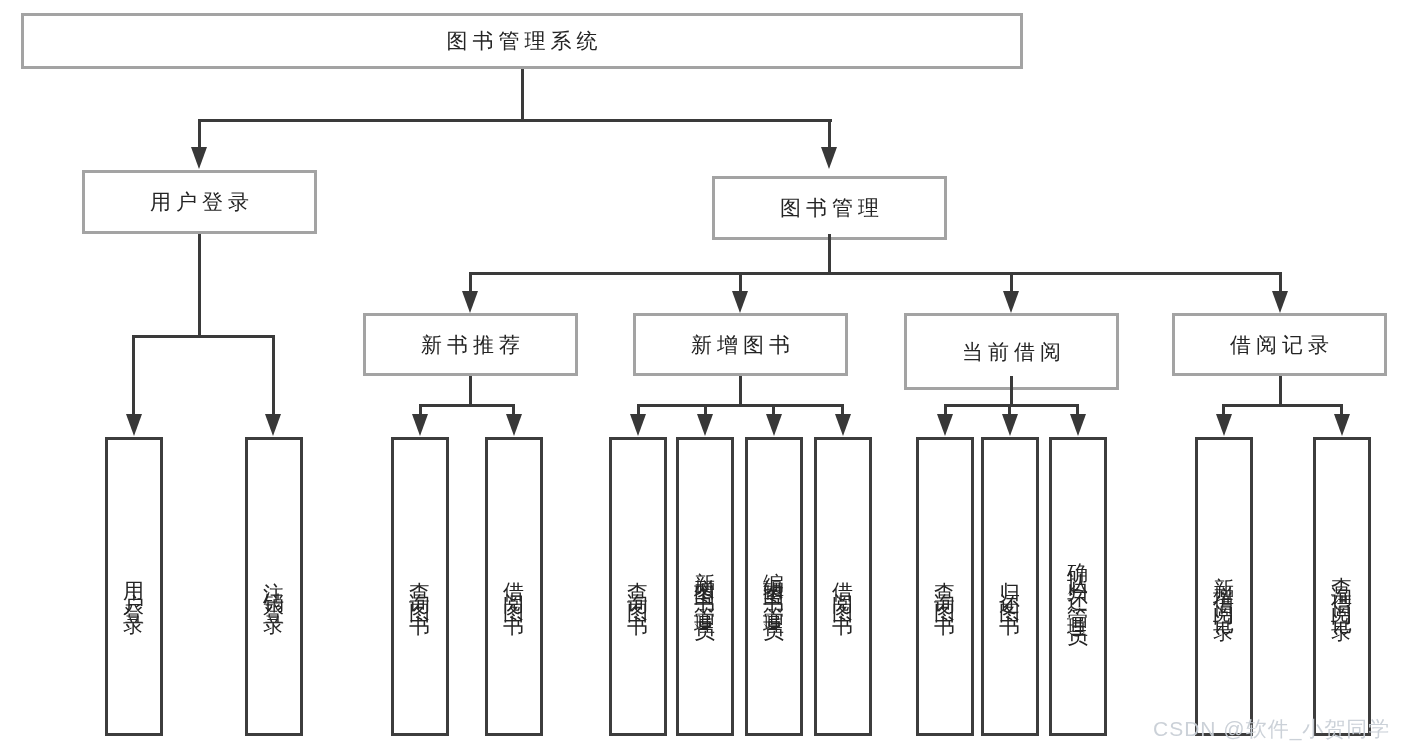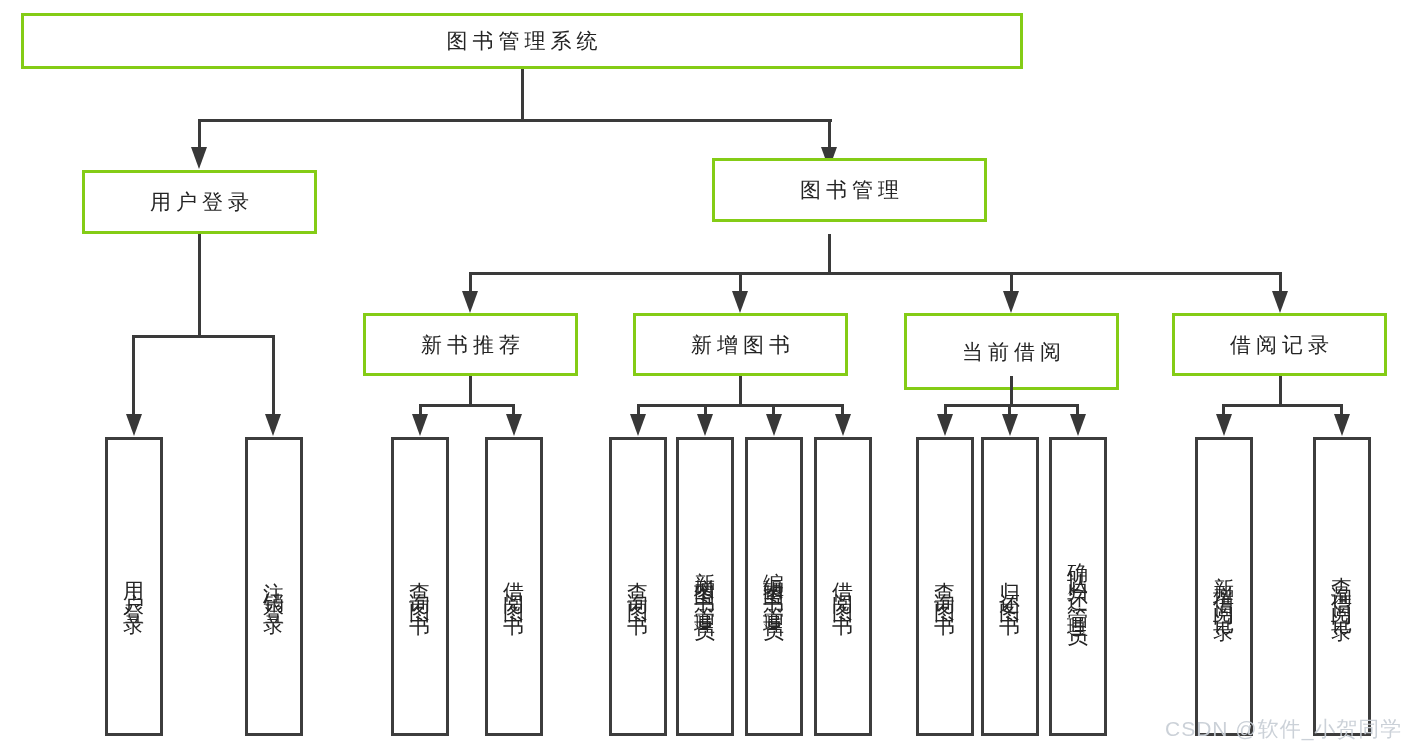--- a/index.html
+++ b/index.html
@@ -8,21 +8,21 @@
     width:1405px;height:747px;
     background:#ffffff;
     overflow:hidden;
     font-family:"Liberation Sans","DejaVu Sans",sans-serif;
     color:#222222;
   }
   
   .node{
     position:absolute;
     background:#ffffff;
-    border:3px solid #84cc16;
+    border:3px solid #a3a3a3;
     box-sizing:border-box;
     display:flex;align-items:center;justify-content:center;
     font-size:21px;
     letter-spacing:5px;
     text-indent:5px;
     color:#242424;
     white-space:nowrap;
   }
   .vnode{
     position:absolute;
@@ -52,39 +52,38 @@
     border-top:22px solid #383838;
   }
   .watermark{
     position:absolute;
     left:1153px;top:715px;
     font-size:21px;
     letter-spacing:1px;
     color:#c9cfd6;
     opacity:0.95;
     white-space:nowrap;
-    margin-left:12px;
   }
 </style>
 </head>
 <body>
 
 <div id="stage">
 
   <div class="node" style="left:21px;top:13px;width:1002px;height:56px">图书管理系统</div>
 
   <div class="vl" style="left:521px;top:69px;height:53px"></div>
   <div class="hl" style="left:198px;top:119px;width:634px"></div>
   <div class="vl" style="left:198px;top:121px;height:28px"></div>
   <div class="ah" style="left:191px;top:147px"></div>
   <div class="vl" style="left:828px;top:121px;height:28px"></div>
   <div class="ah" style="left:821px;top:147px"></div>
 
   <div class="node" style="left:82px;top:170px;width:235px;height:64px">用户登录</div>
-  <div class="node" style="left:712px;top:158px;width:275px;height:64px">图书管理</div>
+  <div class="node" style="left:712px;top:176px;width:235px;height:64px">图书管理</div>
 
   <div class="vl" style="left:198px;top:234px;height:104px"></div>
   <div class="hl" style="left:132px;top:335px;width:143px"></div>
   <div class="vl" style="left:132px;top:337px;height:78px"></div>
   <div class="ah" style="left:126px;top:414px"></div>
   <div class="vl" style="left:272px;top:337px;height:78px"></div>
   <div class="ah" style="left:265px;top:414px"></div>
 
   <div class="vl" style="left:828px;top:234px;height:41px"></div>
   <div class="hl" style="left:469px;top:272px;width:813px"></div>

